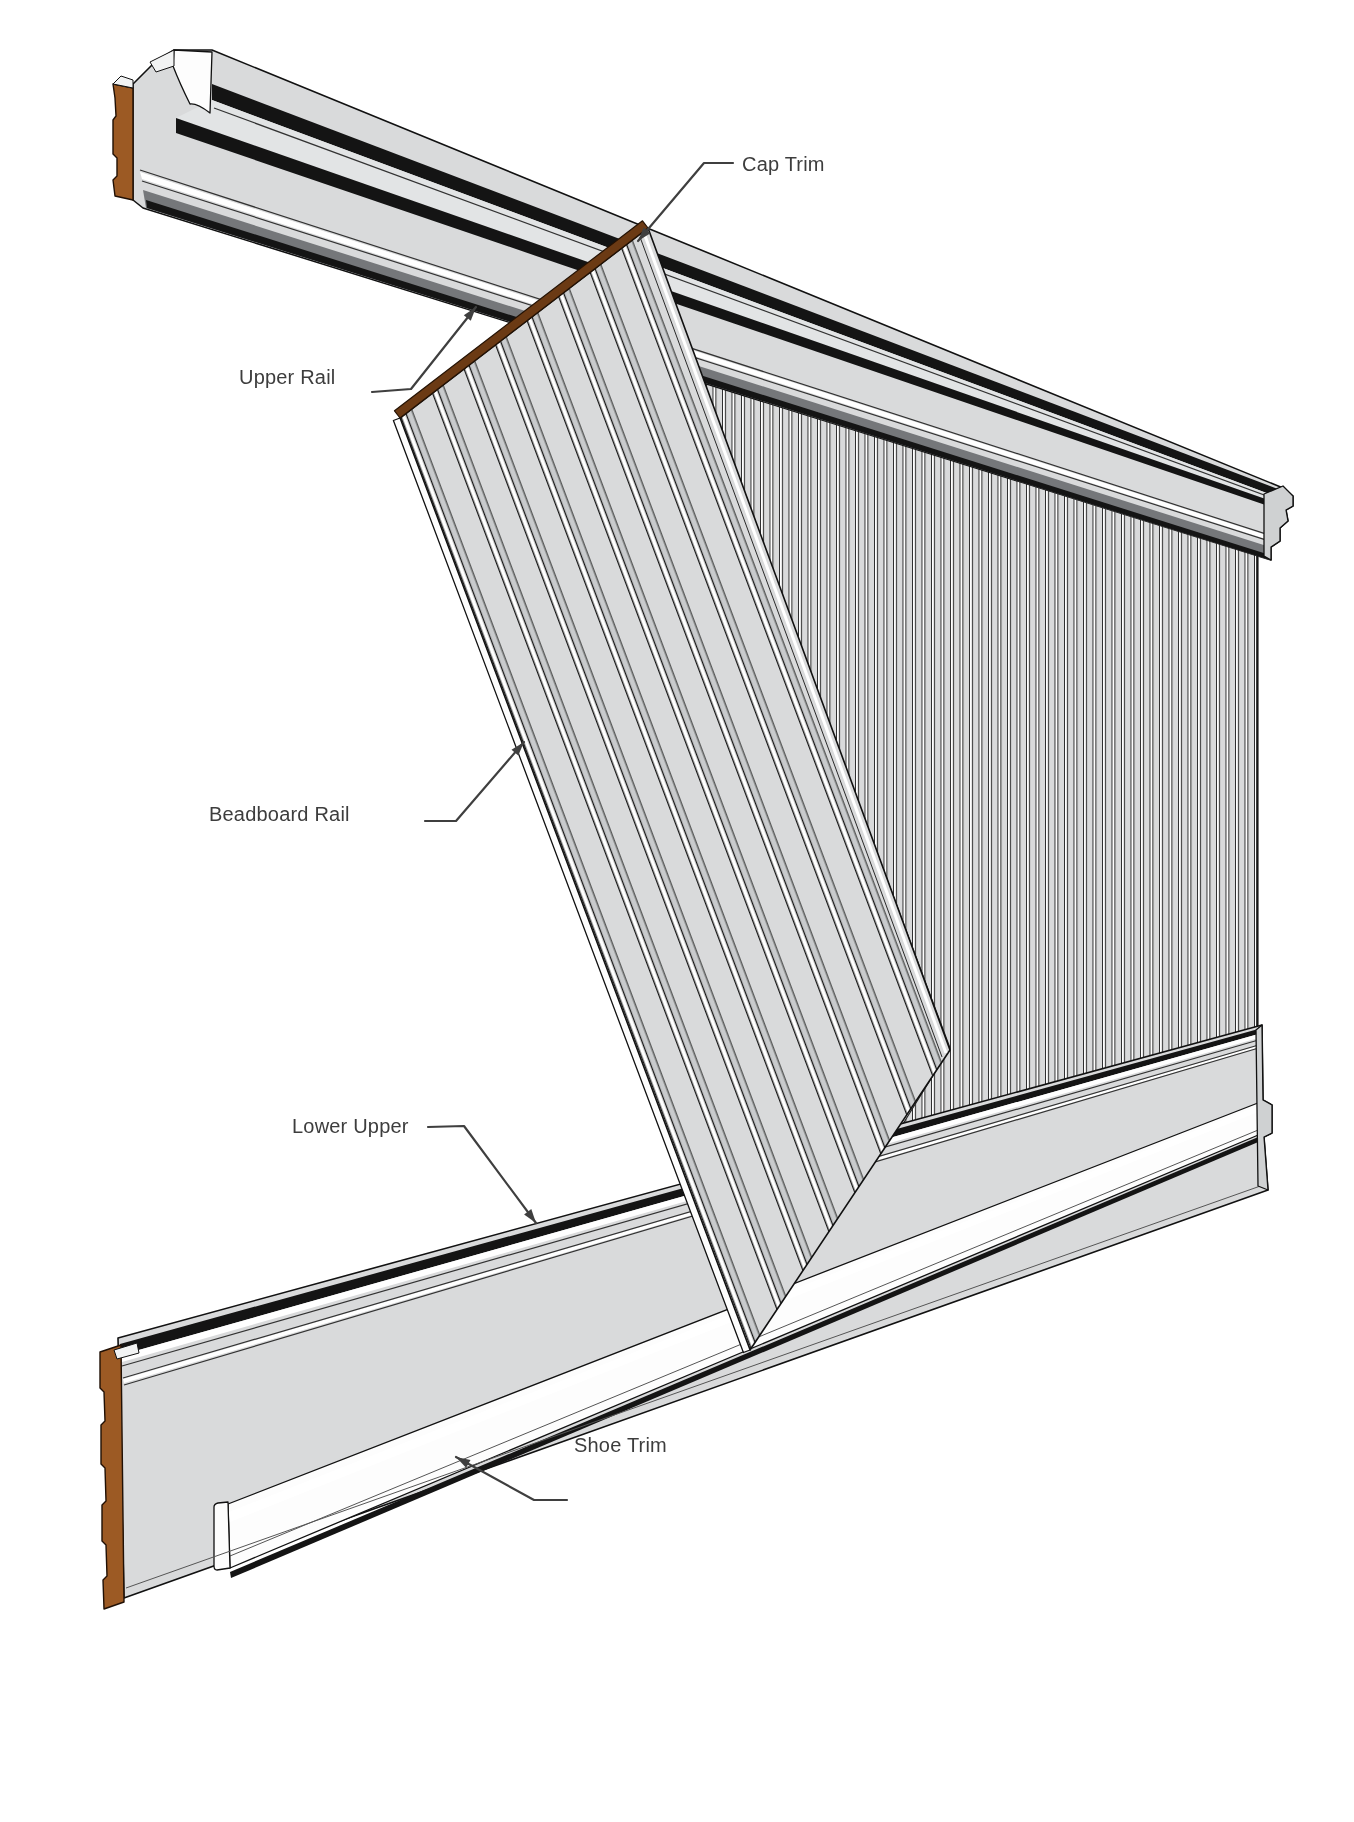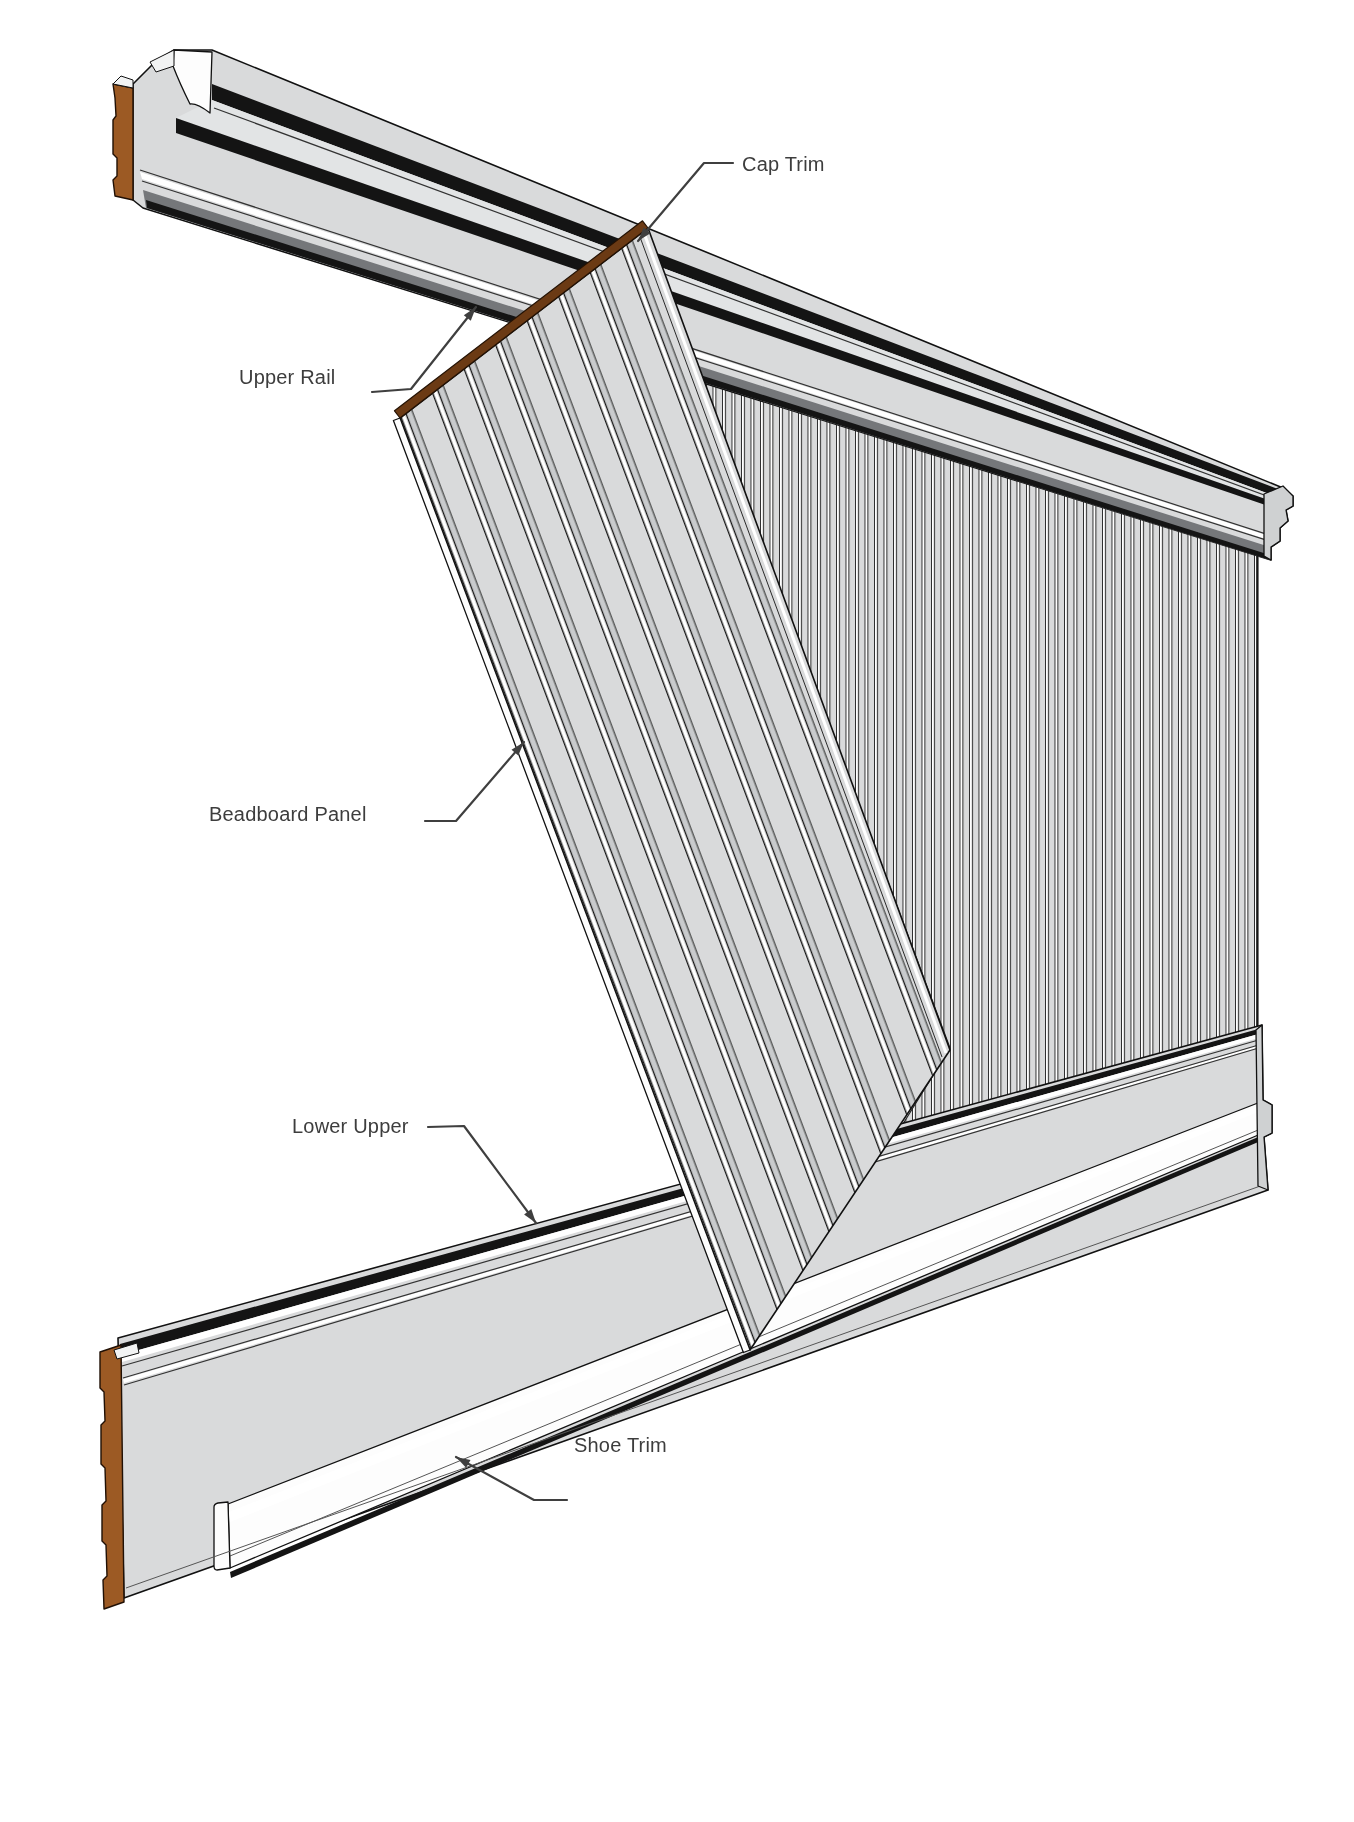--- a/index.html
+++ b/index.html
@@ -154,16 +154,16 @@
       <polygon class="arrow" points="536,1223 524.1,1214.5 531.3,1209.1"></polygon>
     </g>
     <g>
       <path class="leader" d="M567,1500 L534,1500 L456,1457"></path>
       <polygon class="arrow" points="456,1457 470.5,1459.9 466.1,1467.7"></polygon>
     </g>
   </svg>
 
   <div class="diagram-label" style="left:742px;top:149px;">Cap Trim</div>
   <div class="diagram-label" style="left:239px;top:354px;margin-top:8px;">Upper Rail</div>
-  <div class="diagram-label" style="left:209px;top:799px;">Beadboard Panel</div>
+  <div class="diagram-label" style="left:209px;top:799px;">Beadboard Rail</div>
   <div class="diagram-label" style="left:292px;top:1111px;">Lower Upper</div>
   <div class="diagram-label" style="left:574px;top:1430px;">Shoe Trim</div>
 </div>
 
 </body></html>

